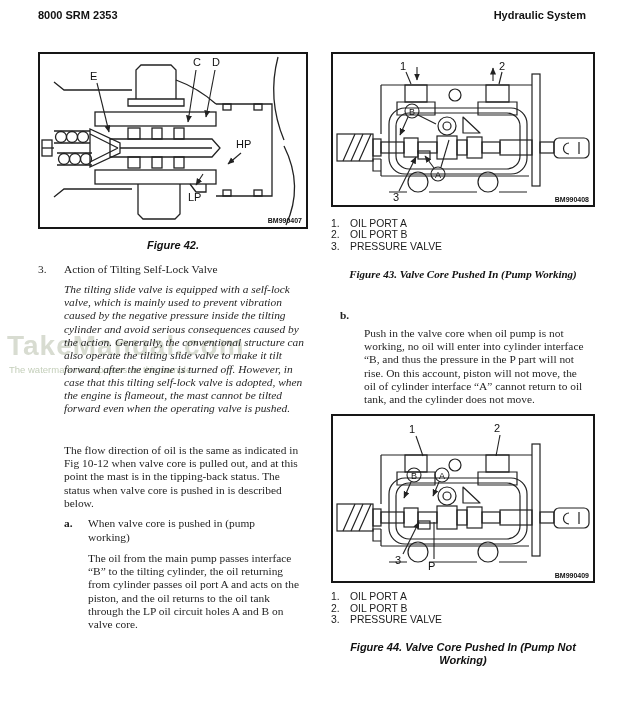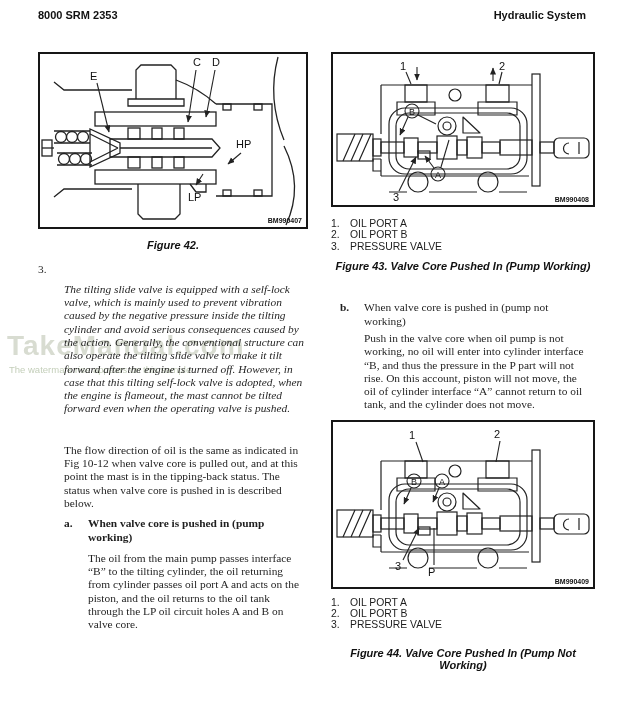--- a/index.html
+++ b/index.html
@@ -13,31 +13,31 @@
        color:#d8dcd1;letter-spacing:1px;}
   .wm2{font-family:"Liberation Sans",sans-serif;font-size:9.5px;color:#c4cfba;
        margin-top:2px;margin-left:2px;}
   .col{position:absolute;top:52px;z-index:1;}
   .col-left{left:38px;width:270px;}
   .col-right{left:331px;width:264px;}
   .figbox{border:2px solid #161616;background:#fff;line-height:0;}
   .caption{font-family:"Liberation Sans",sans-serif;font-size:11px;font-weight:bold;
            font-style:italic;text-align:center;color:#111;line-height:12.5px;}
   .cap42{margin-top:10px;}
-  .cap43{margin-top:8px;}
+  .cap43{margin-top:16px;font-family:Liberation Serif, serif;}
   .cap44{margin-top:16px;padding:0 14px;}
   p{margin:0;font-size:11.4px;line-height:13.3px;color:#1f1f1f;}
   .numitem{display:flex;margin-top:11px;font-size:11.4px;line-height:13.3px;}
   .numitem .n{width:26px;flex:none;}
   .p1{margin:7px 0 0 26px;width:244px;font-style:italic;}
   .p2{margin:28px 0 0 26px;width:244px;}
   .sub{display:flex;font-size:11.4px;line-height:13.3px;}
   .sub .lt{width:24px;flex:none;font-weight:bold;}
   .suba{margin:7px 0 0 26px;}
-  .suba .st{width:196px;font-weight:bold;}
+  .suba .st{width:196px;}
   .pa{margin:8px 0 0 50px;width:220px;}
   .subb{margin:29px 0 0 9px;}
   .subb .st{width:207px;}
   .pb{margin:4px 0 0 33px;width:224px;}
   .legend{margin-top:11px;font-family:"Liberation Sans",sans-serif;font-size:10.4px;
           line-height:11.3px;color:#1c1c1c;}
   .lrow{display:flex;}
   .lrow .ln{width:19px;flex:none;}
   .l43{margin-top:11px;}
   .l44{margin-top:8px;}
@@ -121,20 +121,21 @@
         <text class="biglbl" x="196" y="94">HP</text>
         <text class="biglbl" x="148" y="147">LP</text>
         <text class="code" x="262" y="169" text-anchor="end">BM990407</text>
       </svg>
     </div>
 
     <div class="caption cap42">Figure 42.</div>
 
     <div class="numitem">
       <span class="n">3.</span>
+      <span>Action of Tilting Self-Lock Valve</span>
     </div>
     <p class="p1">The tilting slide valve is equipped with a self-lock valve, which is mainly used to prevent vibration caused by the negative pressure inside the tilting cylinder and avoid serious consequences caused by the action. Generally, the conventional structure can also operate the tilting slide valve to make it tilt forward after the engine is turned off. However, in case that this tilting self-lock valve is adopted, when the engine is flameout, the mast cannot be tilted forward even when the operating valve is pushed.</p>
     <p class="p2">The flow direction of oil is the same as indicated in Fig 10-12 when valve core is pulled out, and at this point the mast is in the tipping-back status. The status when valve core is pushed in is described below.</p>
 
     <div class="sub suba">
       <span class="lt">a.</span>
       <span class="st">When valve core is pushed in (pump working)</span>
     </div>
     <p class="pa">The oil from the main pump passes interface “B” to the tilting cylinder, the oil returning from cylinder passes oil port A and acts on the piston, and the oil returns to the oil tank through the LP oil circuit holes A and B on valve core.</p>
   </div>
@@ -216,21 +217,20 @@
       <div class="lrow">
         <span class="ln">3.</span>
         <span>PRESSURE VALVE</span>
       </div>
     </div>
 
     <div class="caption cap43">Figure 43. Valve Core Pushed In (Pump Working)</div>
 
     <div class="sub subb">
       <span class="lt">b.</span>
-      <span class="st">When valve core is pushed in (pump not working)</span>
     </div>
     <p class="pb">Push in the valve core when oil pump is not working, no oil will enter into cylinder interface “B, and thus the pressure in the P part will not rise. On this account, piston will not move, the oil of cylinder interface “A” cannot return to oil tank, and the cylinder does not move.</p>
 
     <div class="figbox fig44box">
       <svg width="260" height="165" viewBox="0 0 260 165">
         <defs>
           <marker id="ar44" markerWidth="9" markerHeight="8" refX="6.5" refY="3" orient="auto" markerUnits="userSpaceOnUse">
             <path d="M0,0 L7,3 L0,6 Z" fill="#222"></path>
           </marker>
         </defs>

